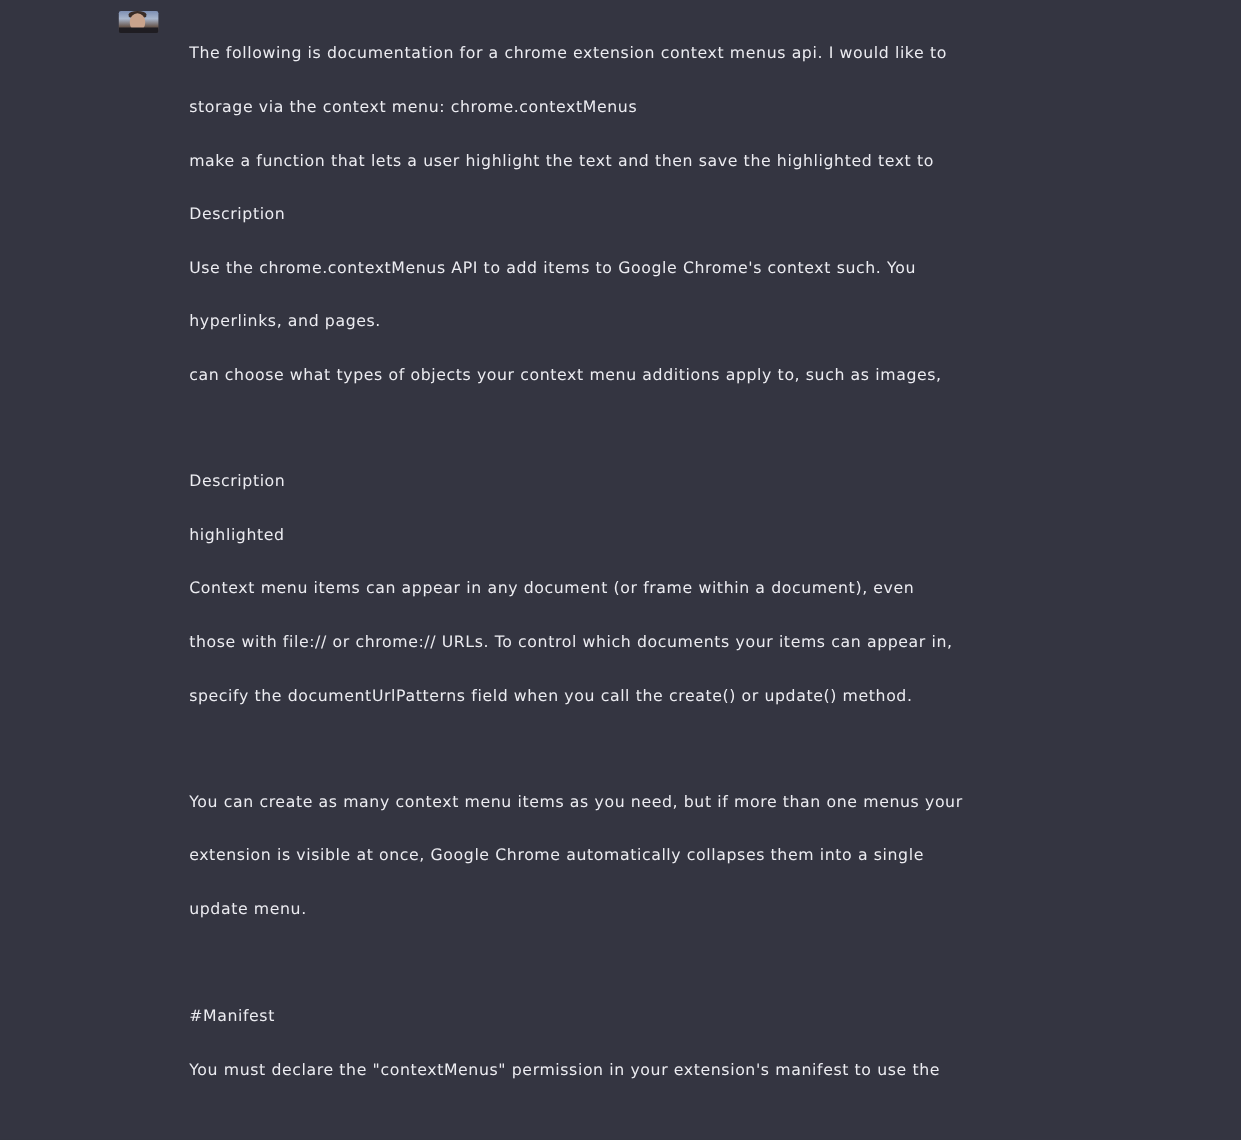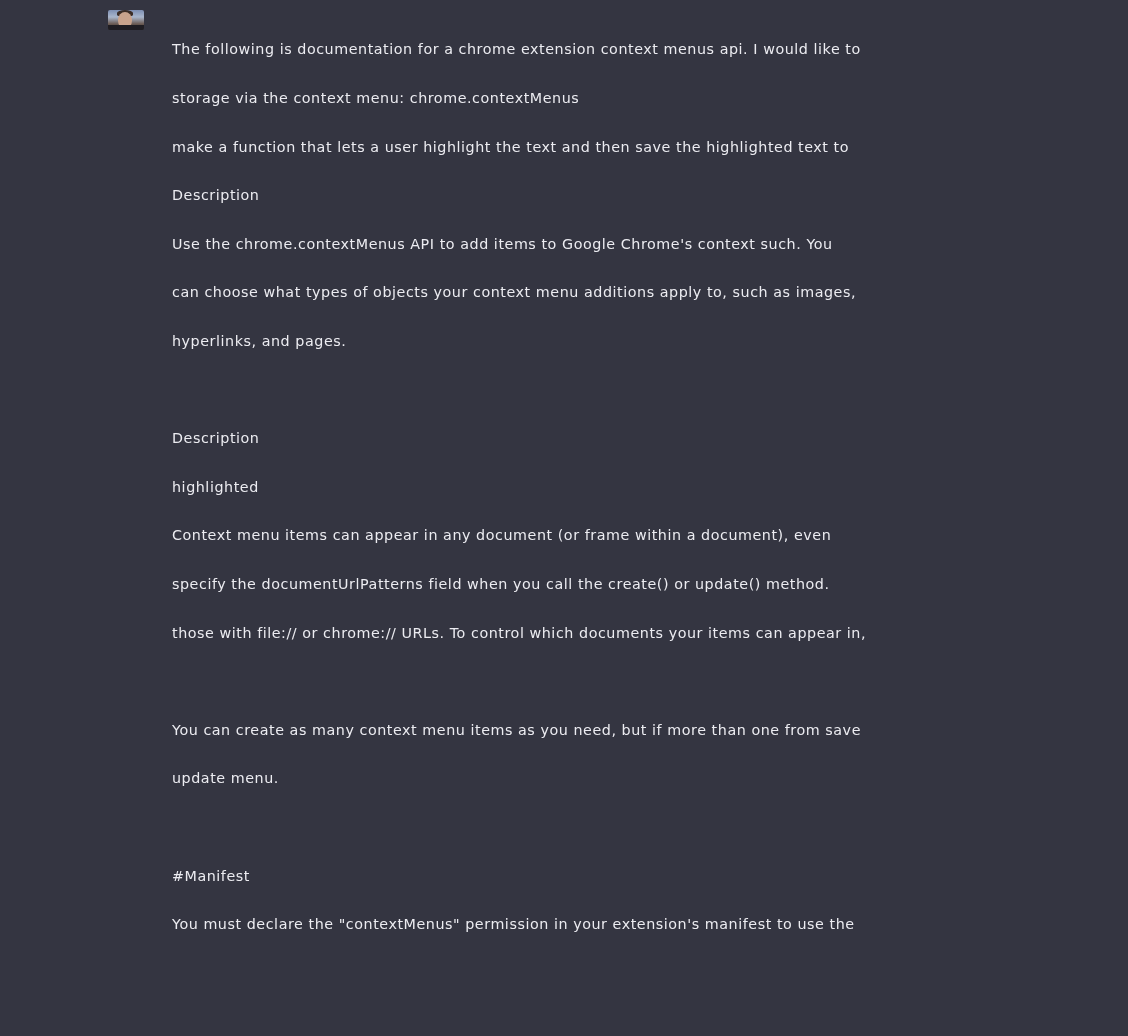--- a/index.html
+++ b/index.html
@@ -83,30 +83,31 @@
     <div class="face"></div>
     <div class="shirt"></div>
   </div>
 
   <div class="message-text">
     <span class="line">The following is documentation for a chrome extension context menus api. I would like to</span>
     <span class="line">storage via the context menu: chrome.contextMenus</span>
     <span class="line">make a function that lets a user highlight the text and then save the highlighted text to</span>
     <span class="line">Description</span>
     <span class="line">Use the chrome.contextMenus API to add items to Google Chrome's context such. You</span>
+    <span class="line">hyperlinks, and pages.</span>
     <span class="line">can choose what types of objects your context menu additions apply to, such as images,</span>
-    <span class="line">hyperlinks, and pages.</span>
     <span class="line"></span>
     <span class="line">Description</span>
     <span class="line">highlighted</span>
     <span class="line">Context menu items can appear in any document (or frame within a document), even</span>
+    <span class="line">those with file:// or chrome:// URLs. To control which documents your items can appear in,</span>
     <span class="line">specify the documentUrlPatterns field when you call the create() or update() method.</span>
-    <span class="line">those with file:// or chrome:// URLs. To control which documents your items can appear in,</span>
     <span class="line"></span>
-    <span class="line">You can create as many context menu items as you need, but if more than one from save</span>
+    <span class="line">You can create as many context menu items as you need, but if more than one menus your</span>
+    <span class="line">extension is visible at once, Google Chrome automatically collapses them into a single</span>
     <span class="line">update menu.</span>
     <span class="line"></span>
     <span class="line">#Manifest</span>
     <span class="line">You must declare the "contextMenus" permission in your extension's manifest to use the</span>
     
     
     
     
     
     

